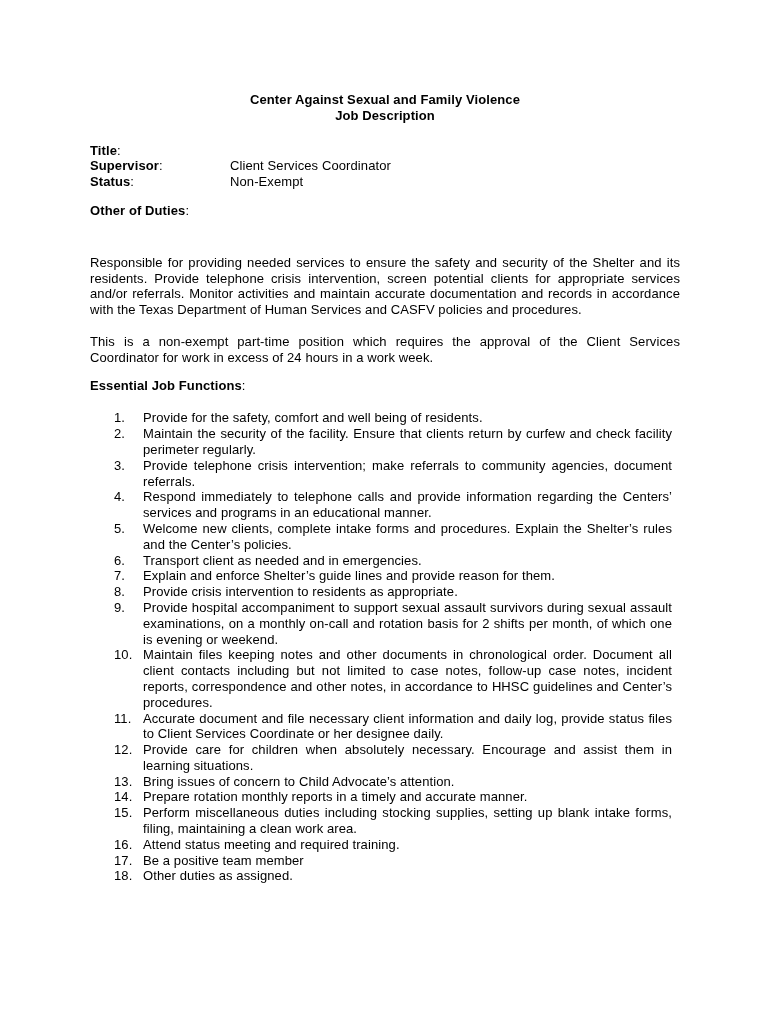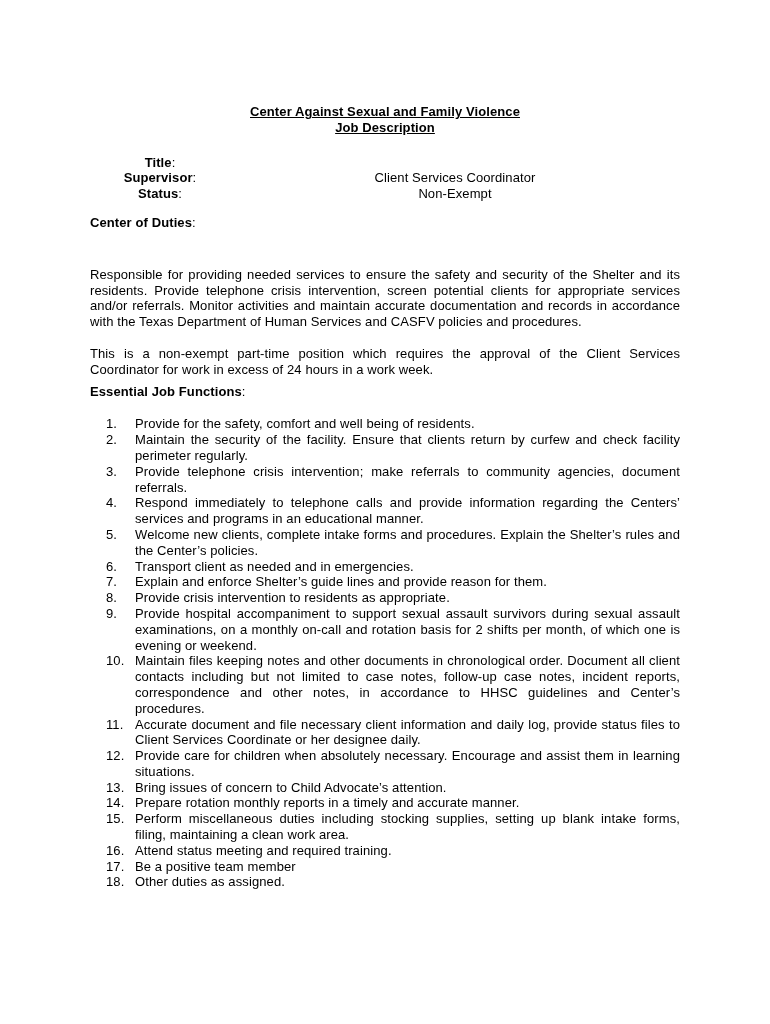--- a/index.html
+++ b/index.html
@@ -21,43 +21,42 @@
   }
   .content {
     position: absolute;
     left: 90px;
     top: 92px;
     width: 590px;
   }
   .doc-title {
     text-align: center;
     font-weight: bold;
-    margin: 12px 0 19px 0;
-    text-decoration: underline;
+    margin: 0 0 19px 0;
   }
   .doc-title div { white-space: nowrap; }
   .meta { margin: 0 0 13px 0; }
-  .meta-row { display: flex; text-align: center; }
+  .meta-row { display: flex; }
   .meta-label { width: 140px; flex: 0 0 140px; }
   .meta-label .b { font-weight: bold; }
   .meta-value { flex: 1; }
   .heading { margin: 0; }
   .heading .b { font-weight: bold; }
   .heading.scope { margin-bottom: 14px; }
   .heading.ejf { margin-bottom: 17px; }
   .para {
     text-align: justify;
     margin: 0;
   }
   .para.p1 { margin-bottom: 16px; margin-top: 36px; }
-  .para.p2 { margin-bottom: 6px; }
+  .para.p2 { margin-bottom: 12px; }
   ol.functions {
     list-style: none;
     counter-reset: item;
-    margin: 0;
+    margin: 8px;
     padding: 0 0 0 16px;
   }
   ol.functions li {
     counter-increment: item;
     position: relative;
     padding-left: 29px;
     text-align: justify;
   }
   ol.functions li::before {
     content: counter(item) ".";
@@ -84,21 +83,21 @@
       <div class="meta-row">
         <span class="meta-label"><span class="b">Supervisor</span><span>:</span></span>
         <span class="meta-value">Client Services Coordinator</span>
       </div>
       <div class="meta-row">
         <span class="meta-label"><span class="b">Status</span><span>:</span></span>
         <span class="meta-value">Non-Exempt</span>
       </div>
     </div>
 
-    <div class="heading scope"><span class="b">Center of Duties</span><span>:</span></div>
+    <div class="heading scope"><span class="b">Other of Duties</span><span>:</span></div>
 
     <p class="para p1">Responsible for providing needed services to ensure the safety and security of the Shelter and its residents.  Provide telephone crisis intervention, screen potential clients for appropriate services and/or referrals.  Monitor activities and maintain accurate documentation and records in accordance with the Texas Department of Human Services and CASFV policies and procedures.</p>
 
     <p class="para p2">This is a non-exempt part-time position which requires the approval of the Client Services Coordinator for work in excess of 24 hours in a work week.</p>
 
     <div class="heading ejf"><span class="b">Essential Job Functions</span><span>:</span></div>
 
     <ol class="functions">
       <li>Provide for the safety, comfort and well being of residents.</li>
       <li>Maintain the security of the facility.  Ensure that clients return by curfew and check facility perimeter regularly.</li>

